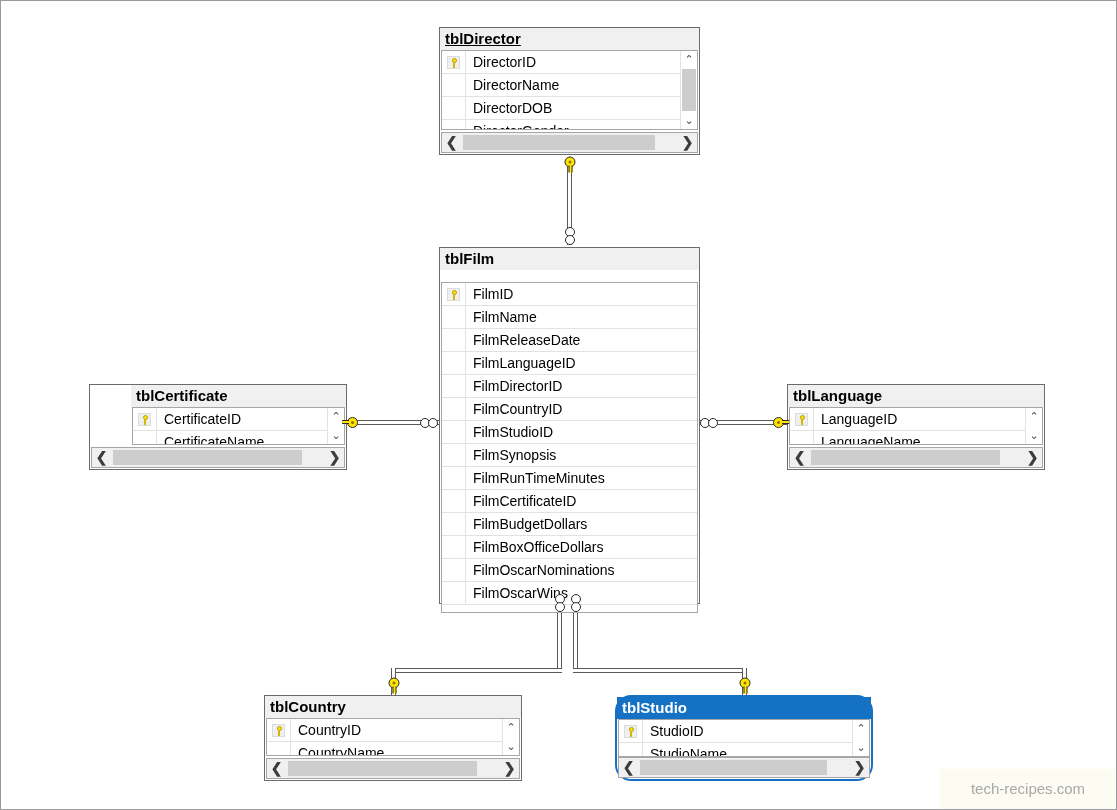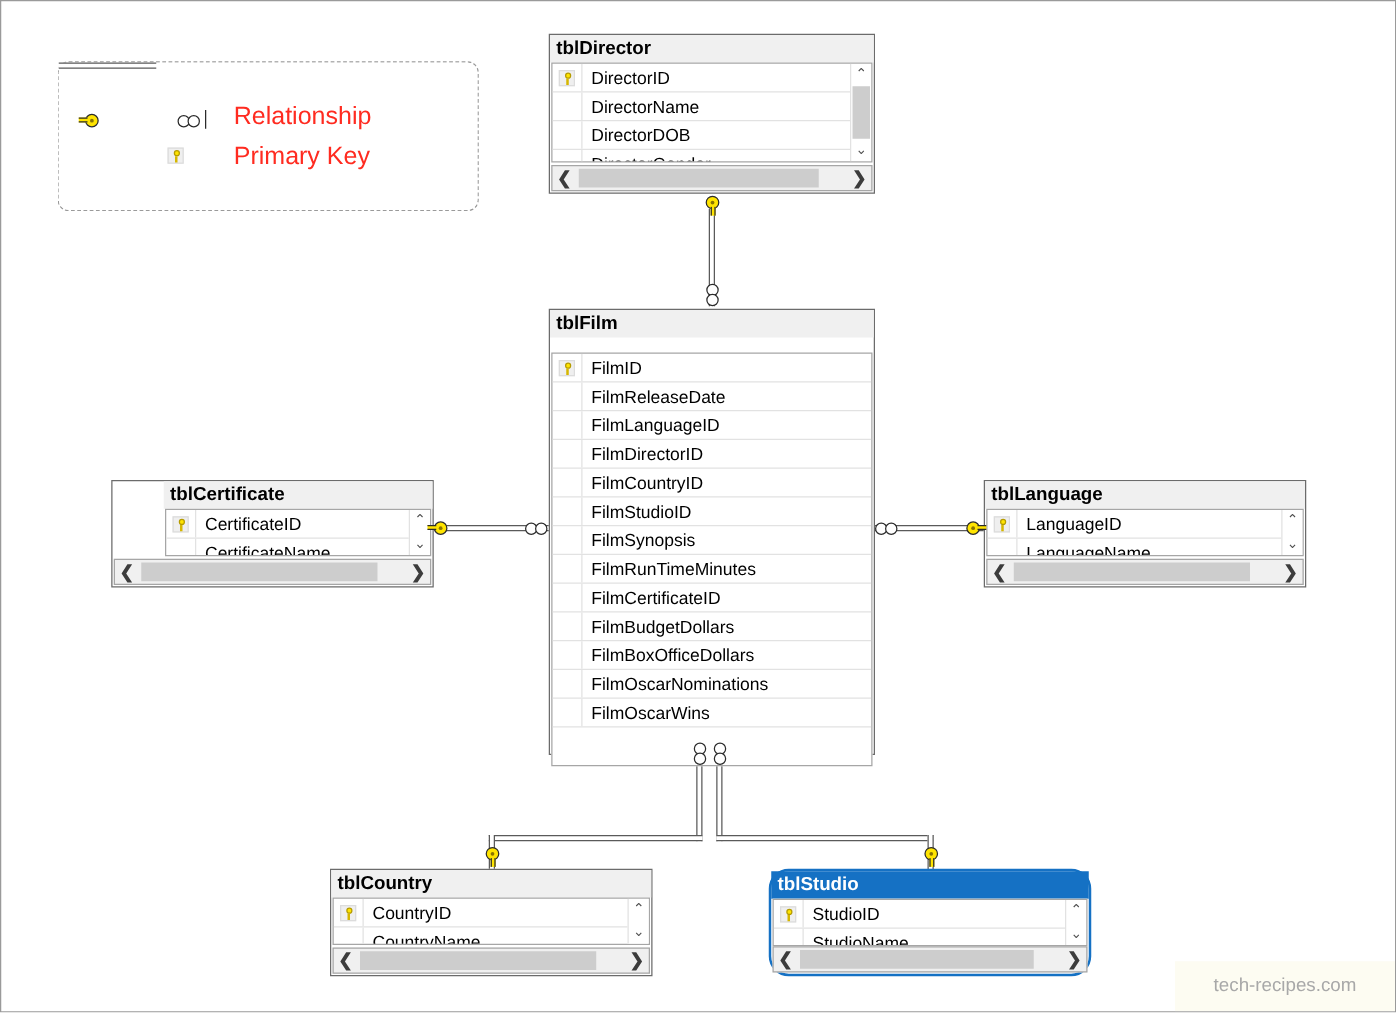--- a/index.html
+++ b/index.html
@@ -306,39 +306,20 @@
     line-height: 40px;
     text-align: center;
     z-index: 8;
   }
 </style>
 </head>
 <body>
 
 <div id="canvas">
 
-  <div id="legend">
-    <div class="conn-h" style="left:24px; top:44px; width:78px;"></div>
-    <div class="ep-key flip" style="left:16px; top:41px;">
-      <span class="bow"></span>
-        <span class="shaft"></span>
-    </div>
-    <div class="ep-many" style="left:95px; top:42px;">
-      <i class="a"></i>
-        <i class="b"></i>
-    </div>
-    <div style="position:absolute; left:117px; top:38px; width:1px; height:15px; background:#2b2b2b;"></div>
-
-    <div class="legend-key-swatch">
-      <span class="keyicon" style="left:0; top:0;"></span>
-    </div>
-
-    <div class="legend-text" id="legend-rel-text">Relationship</div>
-    <div class="legend-text" id="legend-pk-text">Primary Key</div>
-  </div>
 
   <div class="conn conn-v" style="left:566px; top:166px; height:78px;"></div>
   <div class="ep-key rot90" style="left:561px; top:158px;">
     <span class="bow"></span>
       <span class="shaft"></span>
   </div>
   <div class="ep-many vert" style="left:559px; top:231px;">
     <i class="a"></i>
       <i class="b"></i>
   </div>
@@ -380,21 +361,21 @@
   <div class="conn conn-v" style="left:741px; top:667px; height:32px;"></div>
   <div class="ep-many vert" style="left:565px; top:598px;">
     <i class="a"></i>
       <i class="b"></i>
   </div>
   <div class="ep-key rot90" style="left:736px; top:679px;">
     <span class="bow"></span>
       <span class="shaft"></span>
   </div>
 
-  <div class="tbl" id="tbl-director" style="left:438px; top:26px; width:261px; height:128px;">
+  <div class="tbl" id="tbl-director" style="left:438px; top:26px; width:261px; height:128px;text-decoration:underline;">
     <div class="tbl-header">tblDirector</div>
     <div class="tbl-body" style="height:80px;">
       <div class="fields">
         <div class="field-row">
           <span class="field-gutter">
               <span class="keyicon"></span>
             </span>
           <span class="field-name">DirectorID</span>
         </div>
         <div class="field-row">
@@ -428,20 +409,24 @@
     <div class="tbl-body" style="height:331px;margin-top:12px;">
       <div class="fields">
         <div class="field-row">
           <span class="field-gutter">
               <span class="keyicon"></span>
             </span>
           <span class="field-name">FilmID</span>
         </div>
         <div class="field-row">
           <span class="field-gutter"></span>
+          <span class="field-name">FilmName</span>
+        </div>
+        <div class="field-row">
+          <span class="field-gutter"></span>
           <span class="field-name">FilmReleaseDate</span>
         </div>
         <div class="field-row">
           <span class="field-gutter"></span>
           <span class="field-name">FilmLanguageID</span>
         </div>
         <div class="field-row">
           <span class="field-gutter"></span>
           <span class="field-name">FilmDirectorID</span>
         </div>

